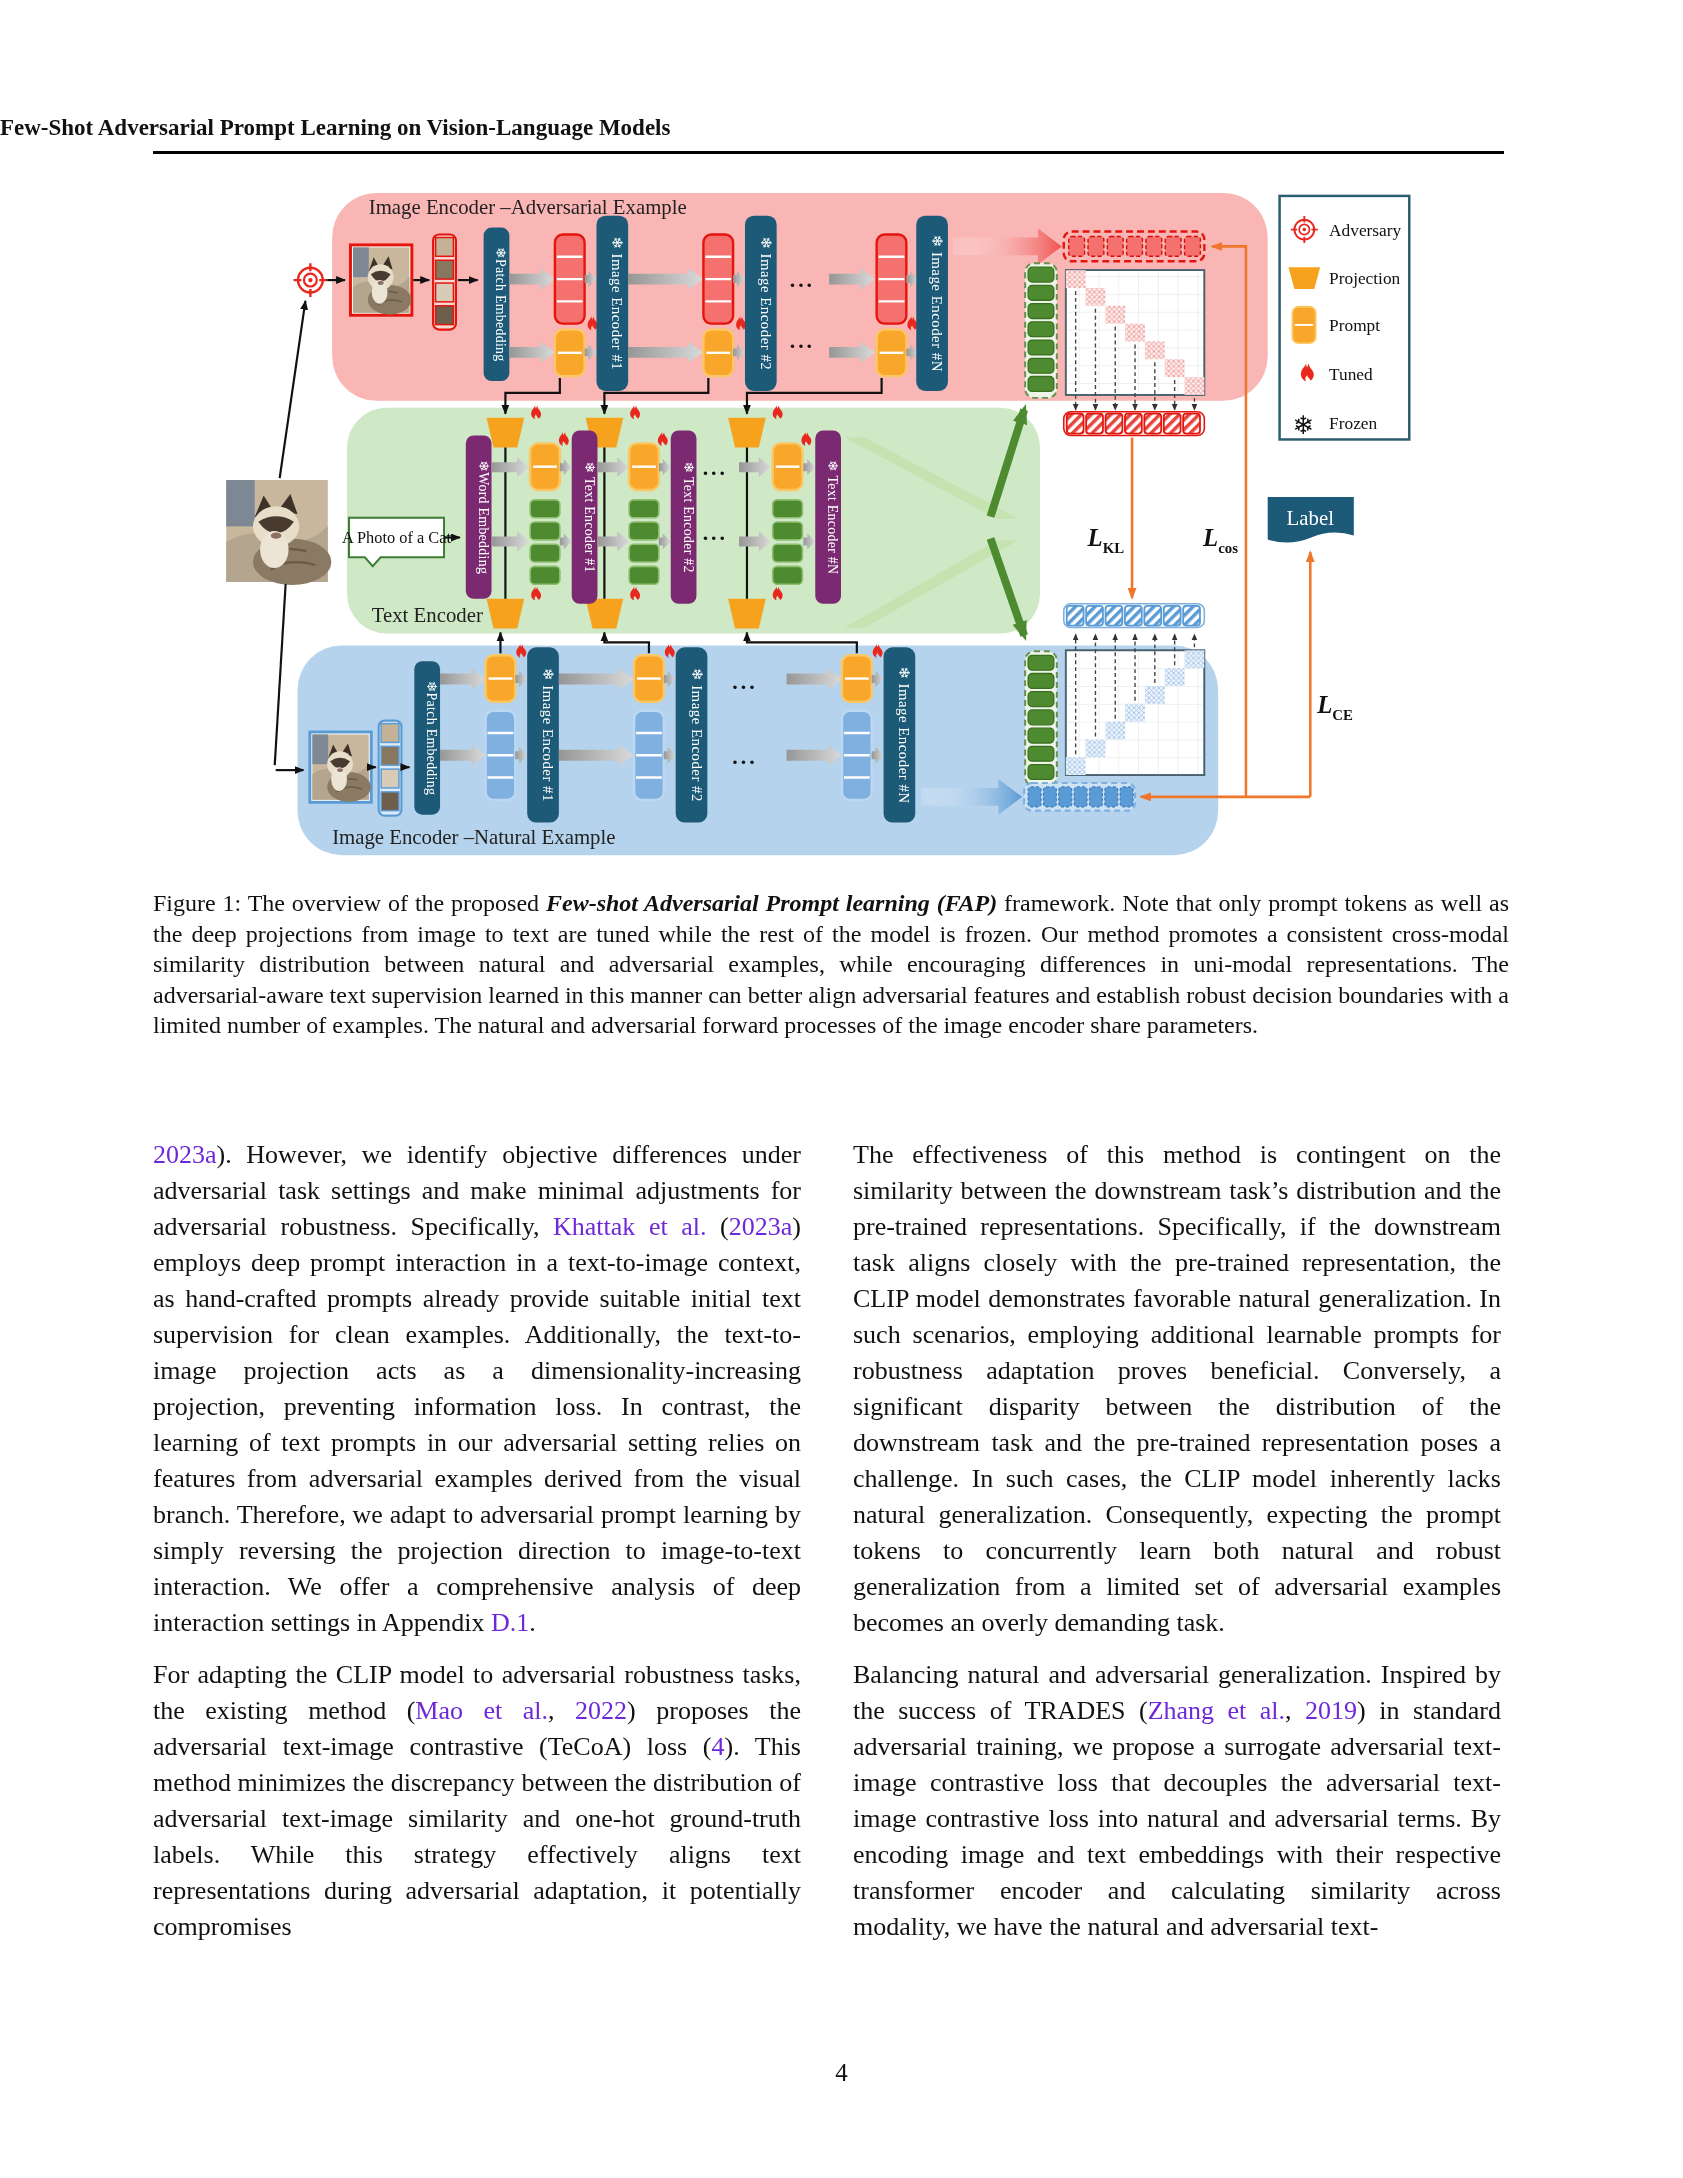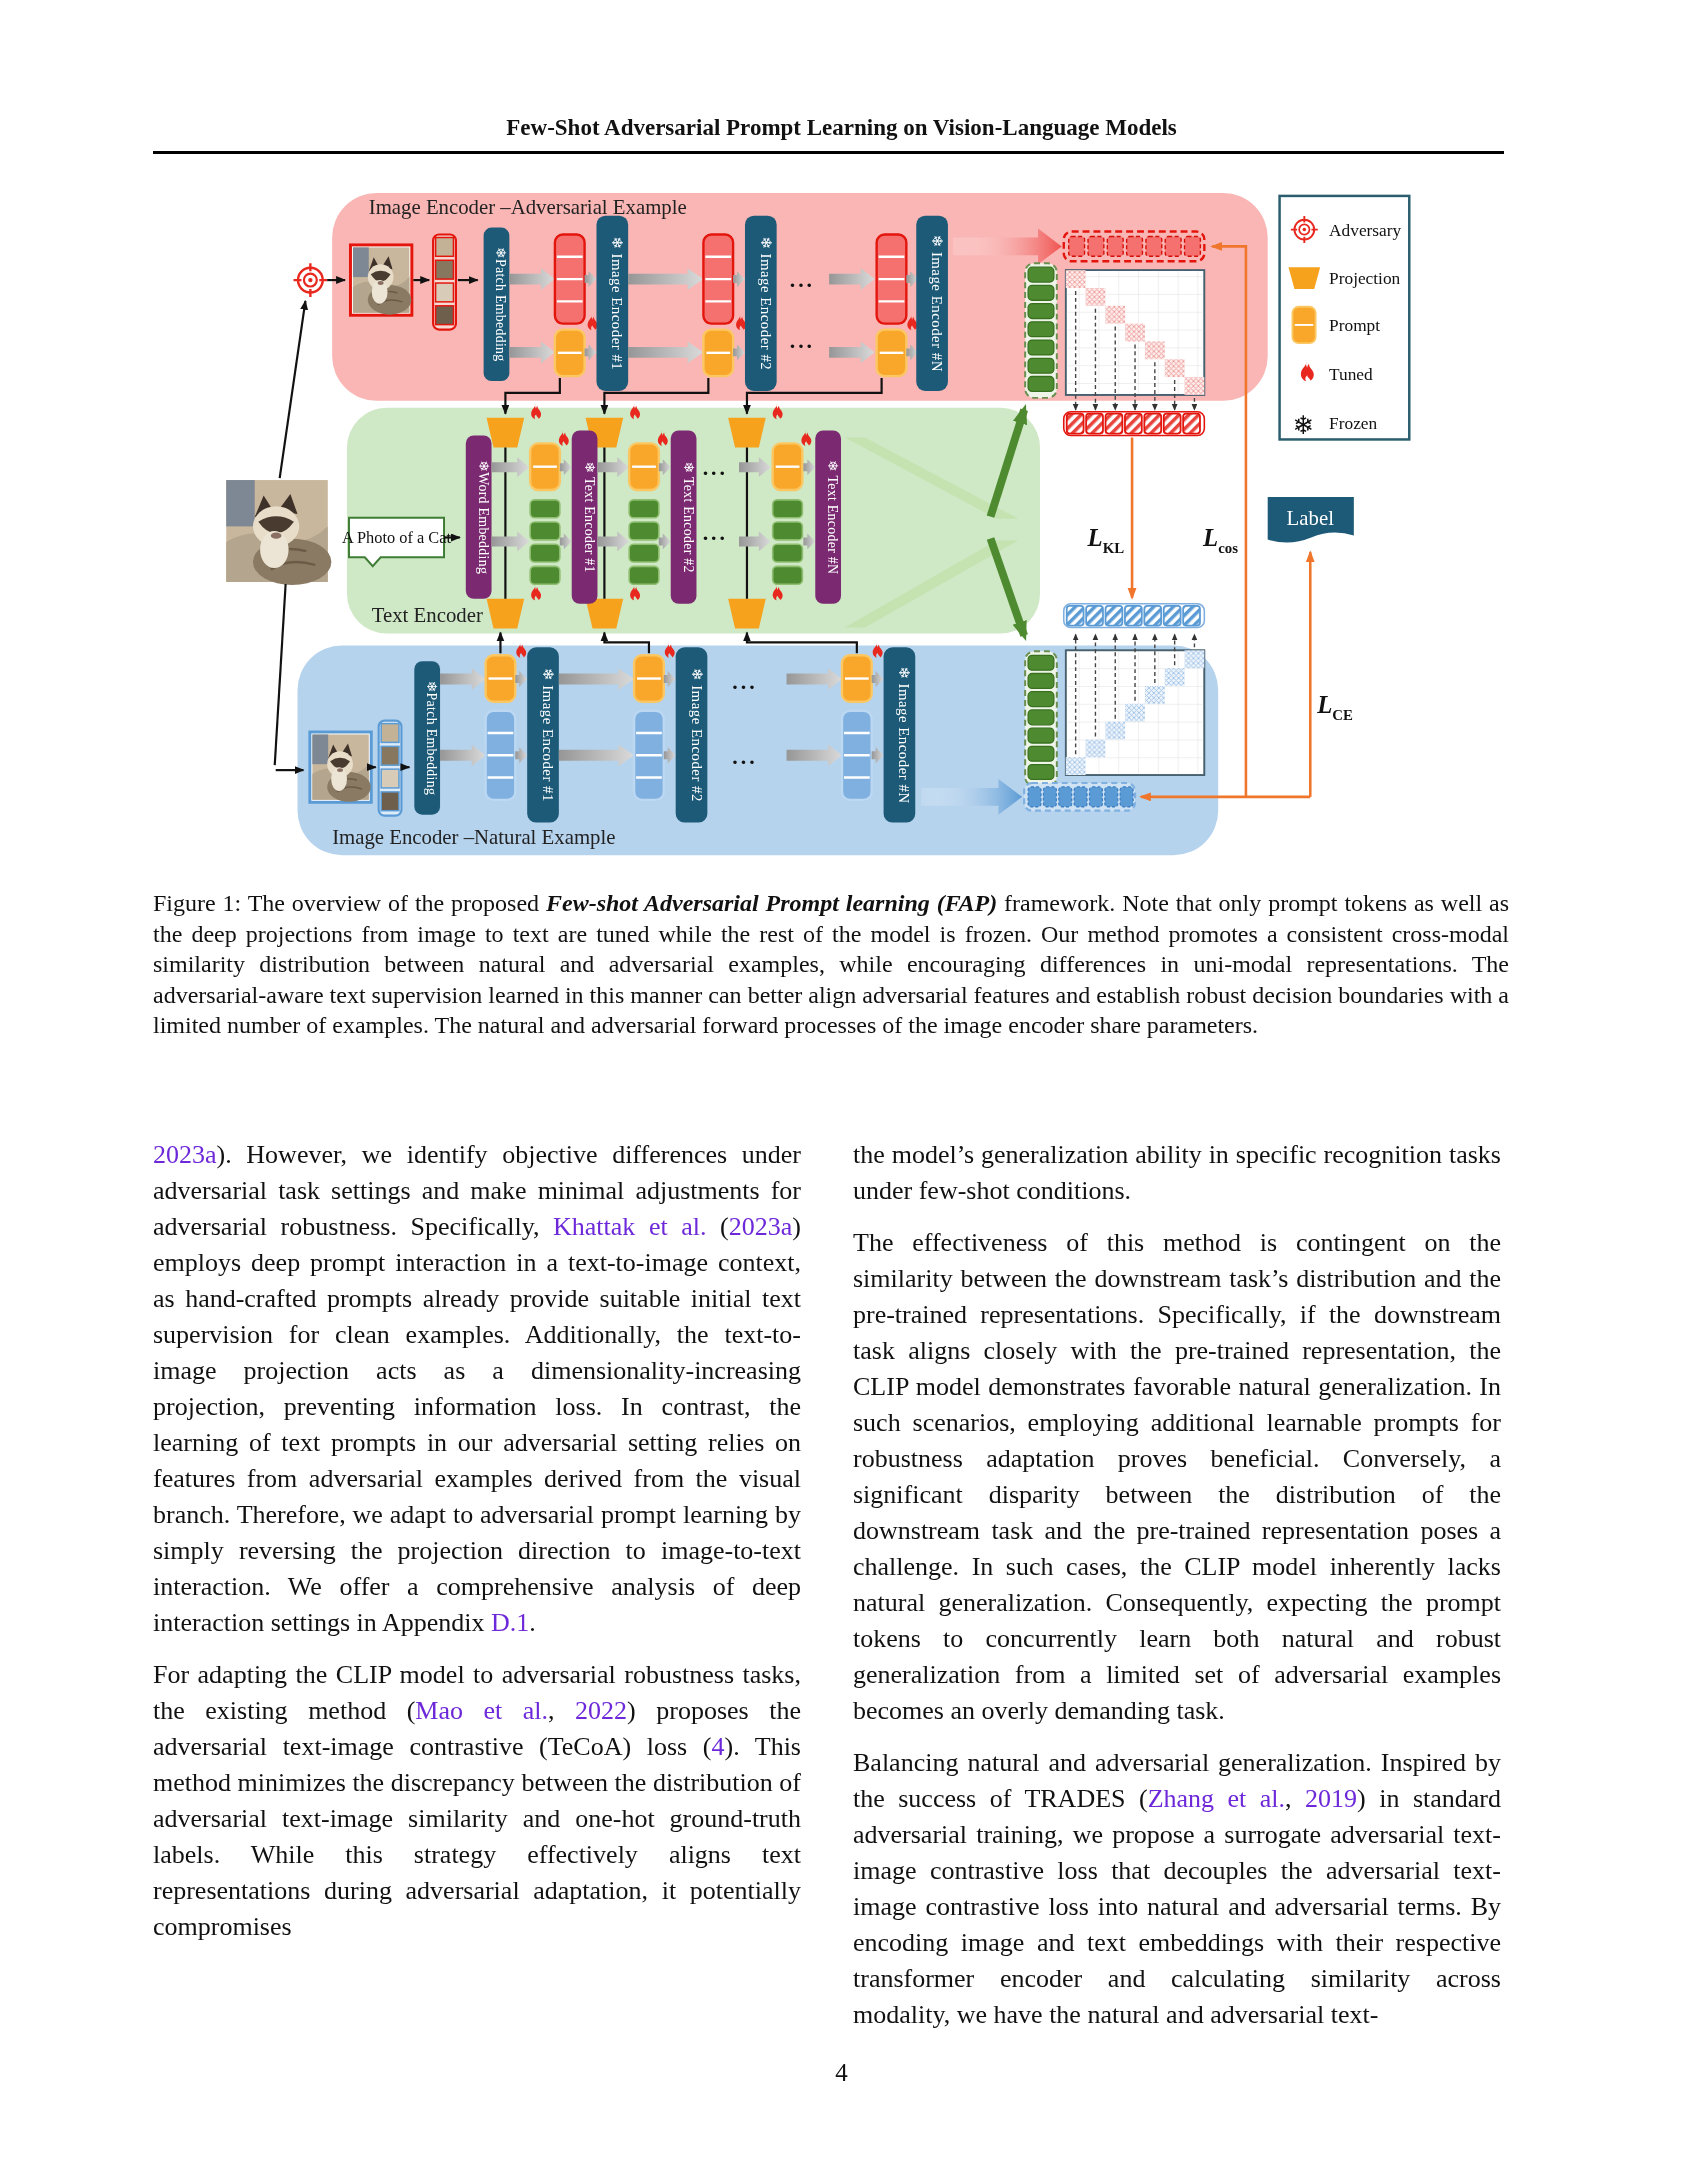--- a/index.html
+++ b/index.html
@@ -1,18 +1,18 @@
 <!DOCTYPE html>
 <html><head>
 <meta charset="utf-8">
 <style>
   html,body{margin:0;padding:0;background:#888}
   .page{position:relative;width:1683px;height:2178px;background:#fff;overflow:hidden;
         font-family:"Liberation Serif",serif;color:#111}
-  .running-title{position:absolute;top:115px;left:0;width:100%;text-align:center;
+  .running-title{position:absolute;top:115px;left:0;width:100%;text-align:left;
         font-size:23px;font-weight:bold}
   .head-rule{position:absolute;top:151px;left:153px;width:1351px;height:3px;background:#000}
   .fig{position:absolute;top:188px;left:149px}
   .caption{position:absolute;top:888px;left:153px;width:1356px;font-size:24px;
         line-height:30.5px;text-align:justify}
   .col{position:absolute;top:1137px;width:648px;font-size:26px;line-height:36px;text-align:justify}
   .col-left{left:153px}.col-right{left:853px}
   .col p{margin:0 0 16px}
   h3.subheading{font-size:26px;line-height:35px;margin:26px 0 18px;padding-left:51px;text-indent:-51px}
   .seg-link{color:#6d28d9}
@@ -469,20 +469,19 @@
     </g>
   </svg>
 
   <div class="caption"><span>Figure 1: The overview of the proposed </span><span class="seg-bolditalic">Few-shot Adversarial Prompt learning (FAP)</span><span> framework. Note that only prompt tokens as well as the deep projections from image to text are tuned while the rest of the model is frozen. Our method promotes a consistent cross-modal similarity distribution between natural and adversarial examples, while encouraging differences in uni-modal representations. The adversarial-aware text supervision learned in this manner can better align adversarial features and establish robust decision boundaries with a limited number of examples. The natural and adversarial forward processes of the image encoder share parameters.</span></div>
 
   <div class="col col-left">
     <p><span class="seg-link">2023a</span><span>). However, we identify objective differences under adversarial task settings and make minimal adjustments for adversarial robustness. Specifically, </span><span class="seg-link">Khattak et al.</span><span> (</span><span class="seg-link">2023a</span><span>) employs deep prompt interaction in a text-to-image context, as hand-crafted prompts already provide suitable initial text supervision for clean examples. Additionally, the text-to-image projection acts as a dimensionality-increasing projection, preventing information loss. In contrast, the learning of text prompts in our adversarial setting relies on features from adversarial examples derived from the visual branch. Therefore, we adapt to adversarial prompt learning by simply reversing the projection direction to image-to-text interaction. We offer a comprehensive analysis of deep interaction settings in Appendix </span><span class="seg-link">D.1</span><span>.</span></p>
     <p><span>For adapting the CLIP model to adversarial robustness tasks, the existing method (</span><span class="seg-link">Mao et al.</span><span>, </span><span class="seg-link">2022</span><span>) proposes the adversarial text-image contrastive (TeCoA) loss (</span><span class="seg-link">4</span><span>). This method minimizes the discrepancy between the distribution of adversarial text-image similarity and one-hot ground-truth labels. While this strategy effectively aligns text representations during adversarial adaptation, it potentially compromises</span></p>
   </div>
   <div class="col col-right">
-    <p><span>the model’s generalization ability in specific recognition tasks under few-shot conditions.</span></p>
     <p><span>The effectiveness of this method is contingent on the similarity between the downstream task’s distribution and the pre-trained representations. Specifically, if the downstream task aligns closely with the pre-trained representation, the CLIP model demonstrates favorable natural generalization. In such scenarios, employing additional learnable prompts for robustness adaptation proves beneficial. Conversely, a significant disparity between the distribution of the downstream task and the pre-trained representation poses a challenge. In such cases, the CLIP model inherently lacks natural generalization. Consequently, expecting the prompt tokens to concurrently learn both natural and robust generalization from a limited set of adversarial examples becomes an overly demanding task.</span></p>
     <p><span class="seg-bold">Balancing natural and adversarial generalization.</span><span>  Inspired by the success of TRADES (</span><span class="seg-link">Zhang et al.</span><span>, </span><span class="seg-link">2019</span><span>) in standard adversarial training, we propose a surrogate adversarial text-image contrastive loss that decouples the adversarial text-image contrastive loss into natural and adversarial terms. By encoding image and text embeddings with their respective transformer encoder and calculating similarity across modality, we have the natural and adversarial text-</span></p>
   </div>
 
   <div class="pageno">4</div>
 </div>
 
 
 </body></html>

